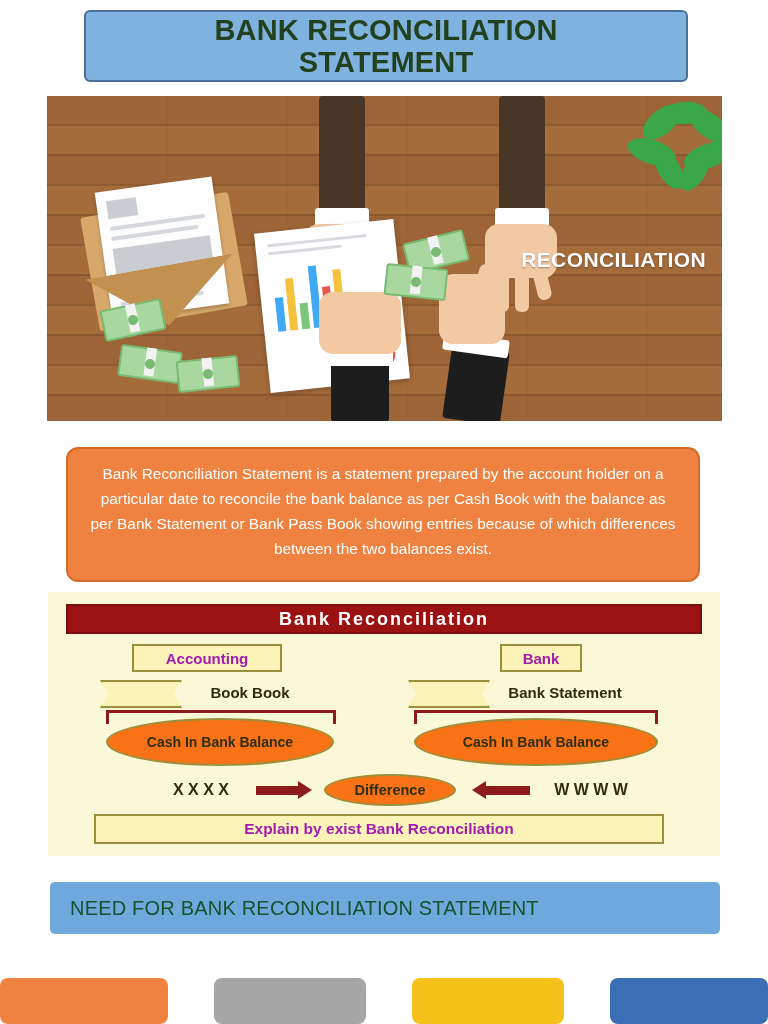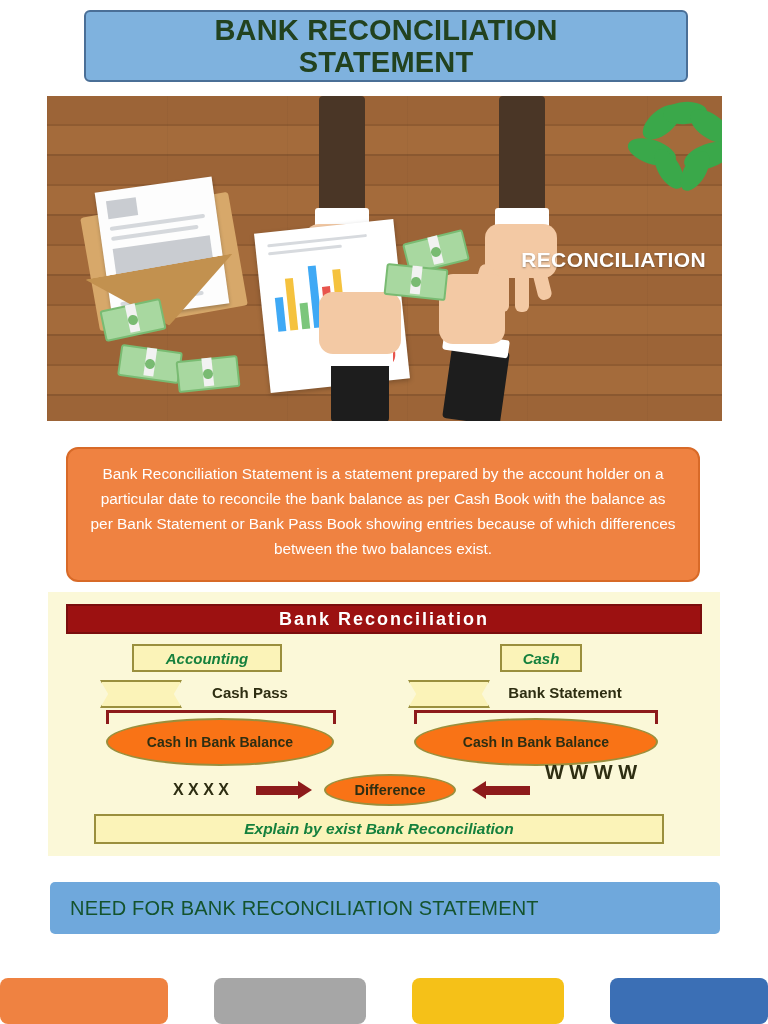--- a/index.html
+++ b/index.html
@@ -185,26 +185,25 @@
     font-size: 18px;
     font-weight: bold;
     letter-spacing: 2px;
     display: flex; align-items: center; justify-content: center;
     box-sizing: border-box;
   }
   .f-box {
     position: absolute;
     background: #fbf3b8;
     border: 2px solid #9a8f3d;
-    color: #15803d;
+    color: #a21caf;
     font-weight: bold;
     display: flex; align-items: center; justify-content: center;
     box-sizing: border-box;
     text-align: center;
-    font-style: italic;
   }
   .f-plain {
     position: absolute;
     color: #2e2e12;
     font-weight: bold;
     display: flex; align-items: center; justify-content: center;
     text-align: center;
   }
   .f-oval {
     position: absolute;
@@ -358,24 +357,24 @@
 
   <div class="hero-label">RECONCILIATION</div>
 </div>
 
 <div class="definition">Bank Reconciliation Statement is a statement prepared by the account holder on a particular date to reconcile the bank balance as per Cash Book with the balance as per Bank Statement or Bank Pass Book showing entries because of which differences between the two balances exist.</div>
 
 <div class="flow">
   <div class="flow-title">Bank Reconciliation</div>
 
   <div class="f-box" style="left:84px; top:52px; width:150px; height:28px; font-size:15px;">Accounting</div>
-  <div class="f-box" style="left:452px; top:52px; width:82px; height:28px; font-size:15px;">Cash</div>
+  <div class="f-box" style="left:452px; top:52px; width:82px; height:28px; font-size:15px;">Bank</div>
 
   <div class="f-ribbon" style="left:52px; top:88px; width:78px; height:24px;"></div>
-  <div class="f-plain" style="left:132px; top:86px; width:140px; height:28px; font-size:15px;">Cash Pass</div>
+  <div class="f-plain" style="left:132px; top:86px; width:140px; height:28px; font-size:15px;">Book Book</div>
 
   <div class="f-ribbon" style="left:360px; top:88px; width:78px; height:24px;"></div>
   <div class="f-plain" style="left:427px; top:86px; width:180px; height:28px; font-size:15px;">Bank Statement</div>
 
   <div class="f-hline" style="left:58px; top:118px; width:230px;"></div>
   <div class="f-vline" style="left:58px; top:118px; height:14px;"></div>
   <div class="f-vline" style="left:285px; top:118px; height:14px;"></div>
   <div class="f-hline" style="left:366px; top:118px; width:244px;"></div>
   <div class="f-vline" style="left:366px; top:118px; height:14px;"></div>
   <div class="f-vline" style="left:607px; top:118px; height:14px;"></div>
@@ -384,21 +383,21 @@
   <div class="f-oval" style="left:366px; top:126px; width:244px; height:48px; font-size:14px;">Cash In Bank Balance</div>
 
   <div class="f-plain" style="left:108px; top:186px; width:90px; height:24px; font-size:16px;">X X X X</div>
   <div class="f-thickbar" style="left:208px; top:194px; width:44px;"></div>
   <div class="f-arrow-right" style="left:250px; top:189px;"></div>
 
   <div class="f-oval" style="left:276px; top:182px; width:132px; height:32px; font-size:14.5px;">Difference</div>
 
   <div class="f-arrow-left" style="left:424px; top:189px;"></div>
   <div class="f-thickbar" style="left:438px; top:194px; width:44px;"></div>
-  <div class="f-plain" style="left:488px; top:168px; width:110px; height:24px; font-size:20px;">W W W W</div>
+  <div class="f-plain" style="left:488px; top:186px; width:110px; height:24px; font-size:16px;">W W W W</div>
 
   <div class="f-box" style="left:46px; top:222px; width:570px; height:30px; font-size:15.5px;">Explain by exist Bank Reconciliation</div>
 </div>
 
 <div class="need-banner">
   <span>NEED FOR BANK RECONCILIATION STATEMENT</span>
 </div>
 
 <div class="chip chip-1"></div>
 <div class="chip chip-2"></div>

